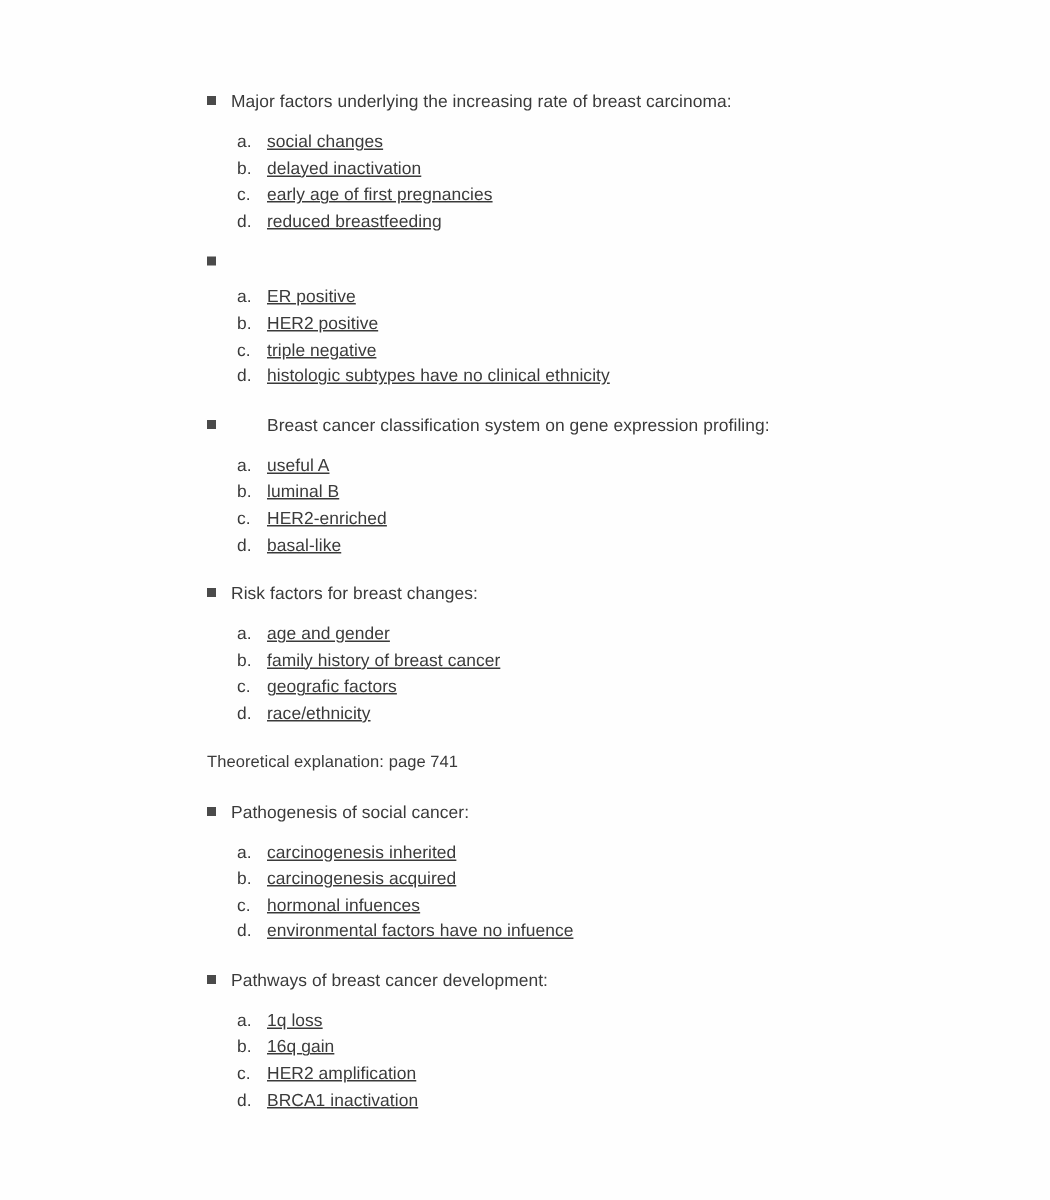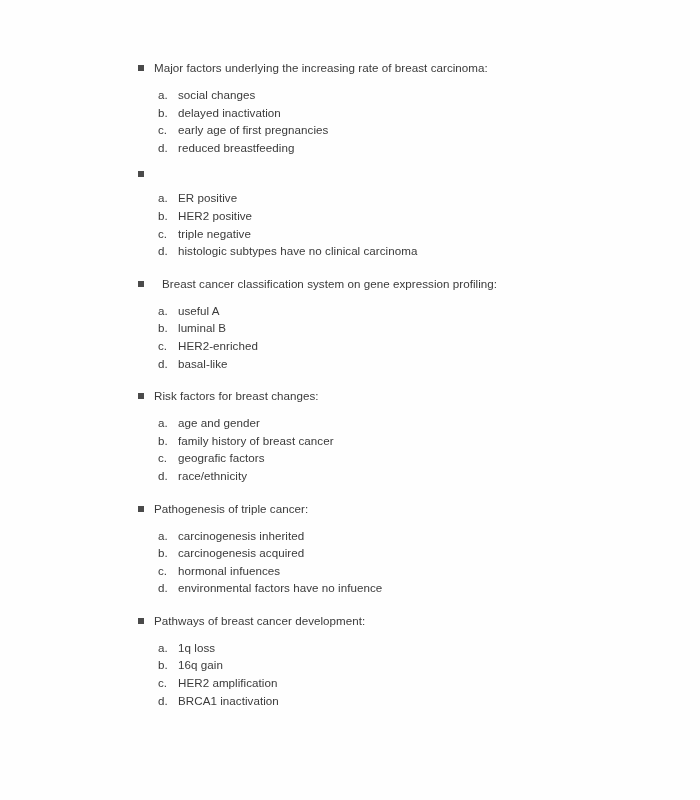--- a/index.html
+++ b/index.html
@@ -43,21 +43,21 @@
     height: 6px;
     background: #4a4a4a;
     flex: 0 0 auto;
     position: relative;
     top: -1px;
   }
   .stem-text {
     margin-left: 10px;
   }
   .stem.wide-gap .stem-text {
-    margin-left: 18px;
+    margin-left: 34px;
   }
 
   
   .options {
     margin: 0;
     padding: 0;
     list-style: none;
   }
   .opt {
     display: flex;
@@ -67,20 +67,21 @@
     letter-spacing: 0.05px;
     color: #3a3a3a;
   }
   .opt-letter {
     width: 20px;
     flex: 0 0 auto;
     margin-left: 20px;
   }
   .opt-text {
     flex: 1 1 auto;
+    text-decoration: underline;
   }
 
   
   .note {
     font-size: 11px;
     line-height: 15px;
     letter-spacing: 0.05px;
     color: #3a3a3a;
     margin: 14px 0 18px 0;
   }
@@ -142,21 +143,21 @@
           <li class="opt">
             <span class="opt-letter">b.</span>
             <span class="opt-text">HER2 positive</span>
           </li>
           <li class="opt">
             <span class="opt-letter">c.</span>
             <span class="opt-text">triple negative</span>
           </li>
           <li class="opt">
             <span class="opt-letter">d.</span>
-            <span class="opt-text">histologic subtypes have no clinical carcinoma</span>
+            <span class="opt-text">histologic subtypes have no clinical ethnicity</span>
           </li>
         </ul>
       </div>
       <div class="qblock">
         <div class="stem wide-gap">
           <span class="bullet"></span>
           <span class="stem-text">Breast cancer classification system on gene expression profiling:</span>
         </div>
         <ul class="options">
           <li class="opt">
@@ -194,24 +195,25 @@
           <li class="opt">
             <span class="opt-letter">c.</span>
             <span class="opt-text">geografic factors</span>
           </li>
           <li class="opt">
             <span class="opt-letter">d.</span>
             <span class="opt-text">race/ethnicity</span>
           </li>
         </ul>
       </div>
-      <div class="qblock">
-        <div class="stem">
-          <span class="bullet"></span>
-          <span class="stem-text">Pathogenesis of triple cancer:</span>
+      <div class="note tight">Theoretical explanation: page 741</div>
+      <div class="qblock">
+        <div class="stem">
+          <span class="bullet"></span>
+          <span class="stem-text">Pathogenesis of social cancer:</span>
         </div>
         <ul class="options">
           <li class="opt">
             <span class="opt-letter">a.</span>
             <span class="opt-text">carcinogenesis inherited</span>
           </li>
           <li class="opt">
             <span class="opt-letter">b.</span>
             <span class="opt-text">carcinogenesis acquired</span>
           </li>

